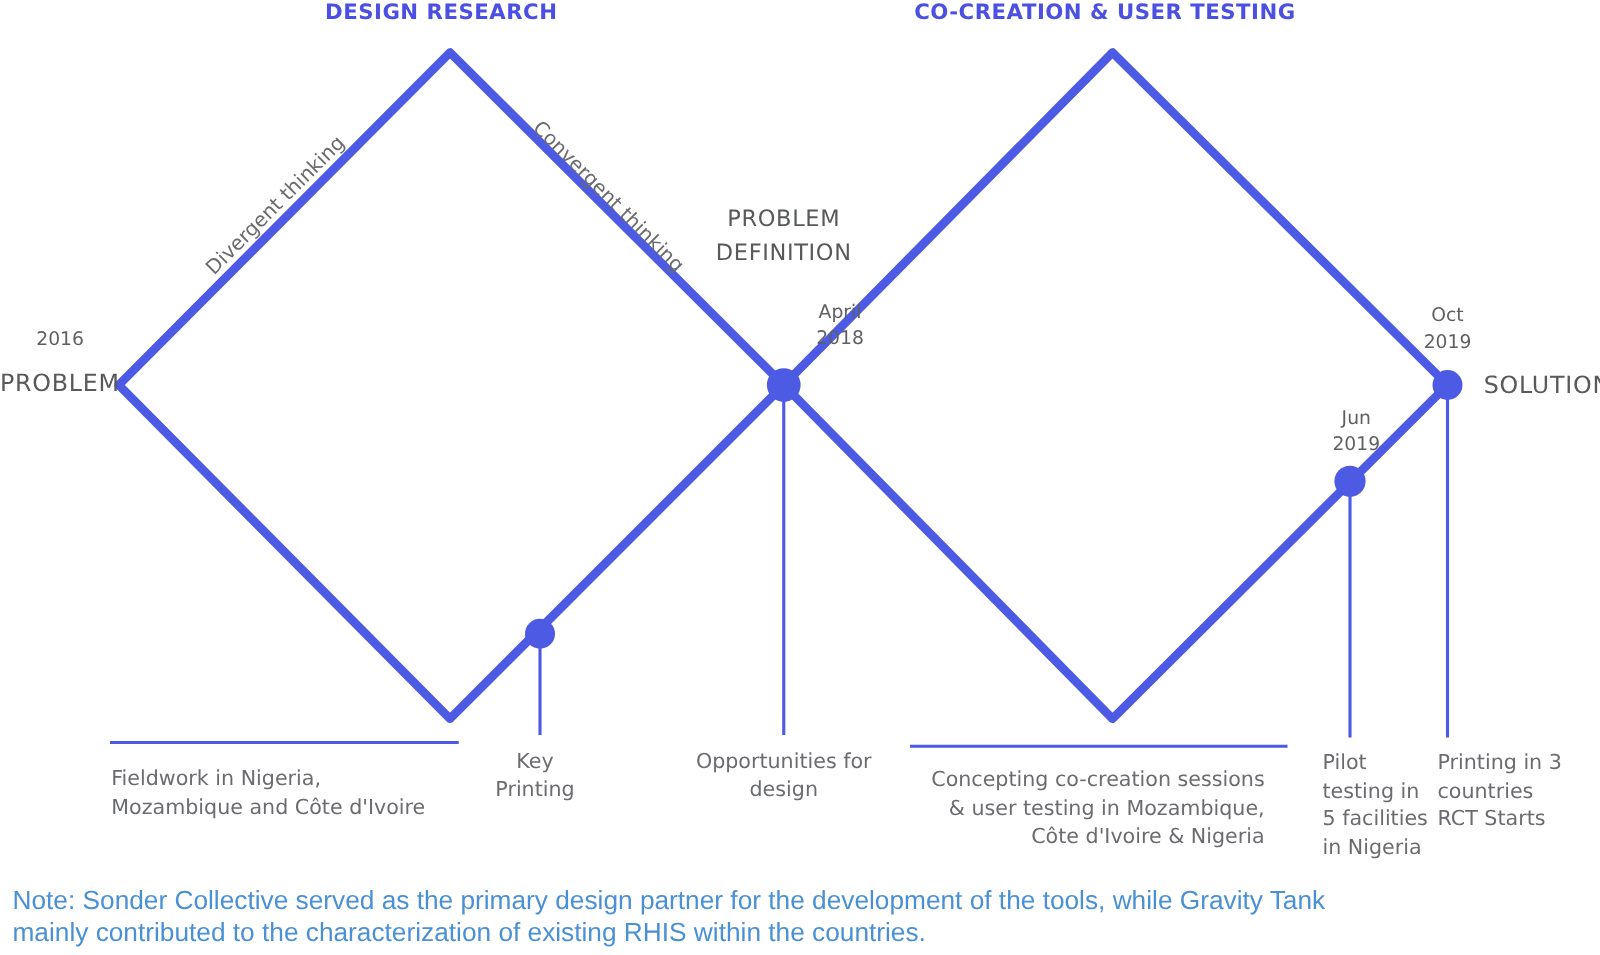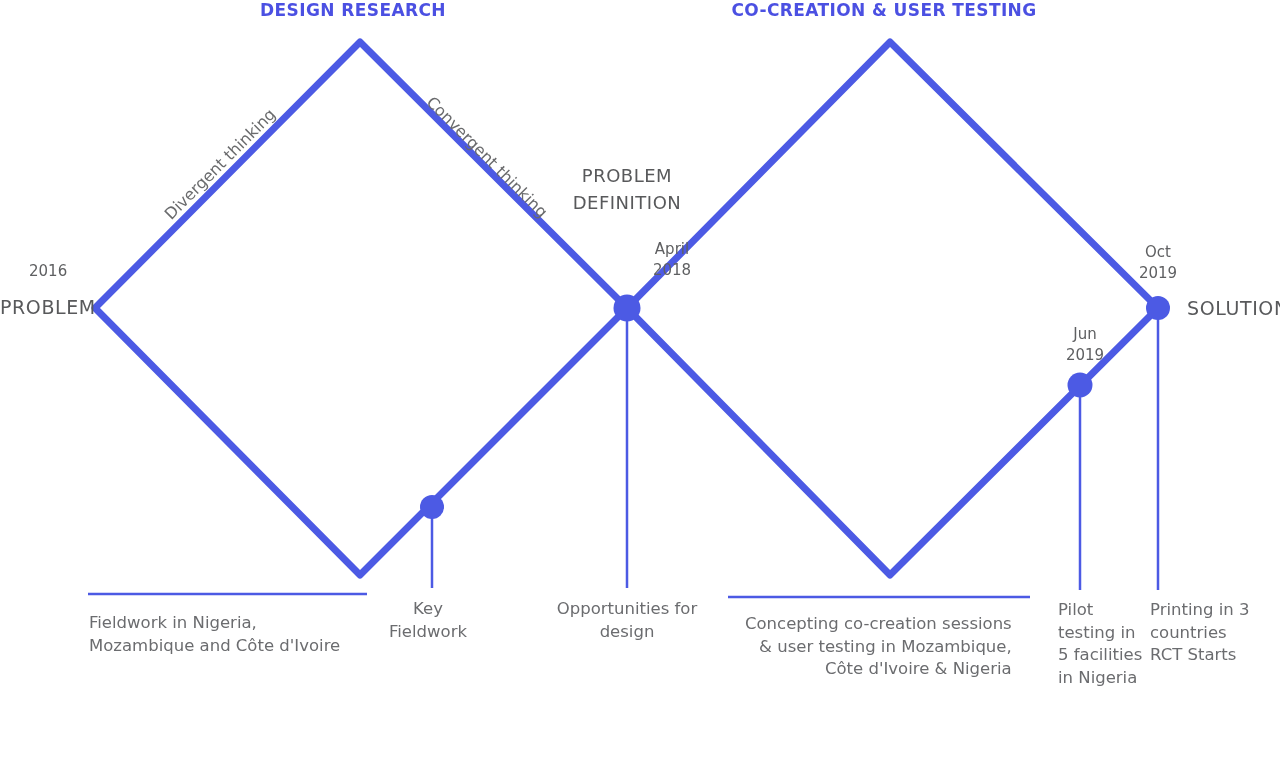--- a/index.html
+++ b/index.html
@@ -103,28 +103,30 @@
   <div class="txt date-label" style="left:1158px; top:242px;">Oct
 2019</div>
   <div class="txt big-label" style="left:1187px; top:297px;">SOLUTION</div>
 
   <div class="txt date-label" style="left:1073px; top:324px;margin-left:12px;">Jun
 2019</div>
 
   <div class="txt annot" style="left:89px; top:612px;">Fieldwork in Nigeria,
 Mozambique and Côte d'Ivoire</div>
   <div class="txt annot annot-center" style="left:428px; top:598px;">Key
-Fieldwork</div>
+Printing</div>
   <div class="txt annot annot-center" style="left:627px; top:598px;">Opportunities for
 design</div>
   <div class="txt annot" style="left:745px; top:613px;text-align:right;">Concepting co-creation sessions
 &amp; user testing in Mozambique,
 Côte d'Ivoire &amp; Nigeria</div>
   <div class="txt annot" style="left:1058px; top:599px;">Pilot
 testing in
 5 facilities
 in Nigeria</div>
   <div class="txt annot" style="left:1150px; top:599px;">Printing in 3
 countries
 RCT Starts</div>
 
+  <div class="txt note-text" style="left:10px; top:708px; width:1260px;">Note: Sonder Collective served as the primary design partner for the development of the tools, while Gravity Tank
+mainly contributed to the characterization of existing RHIS within the countries.</div>
 
 </div>
 
 </body></html>

